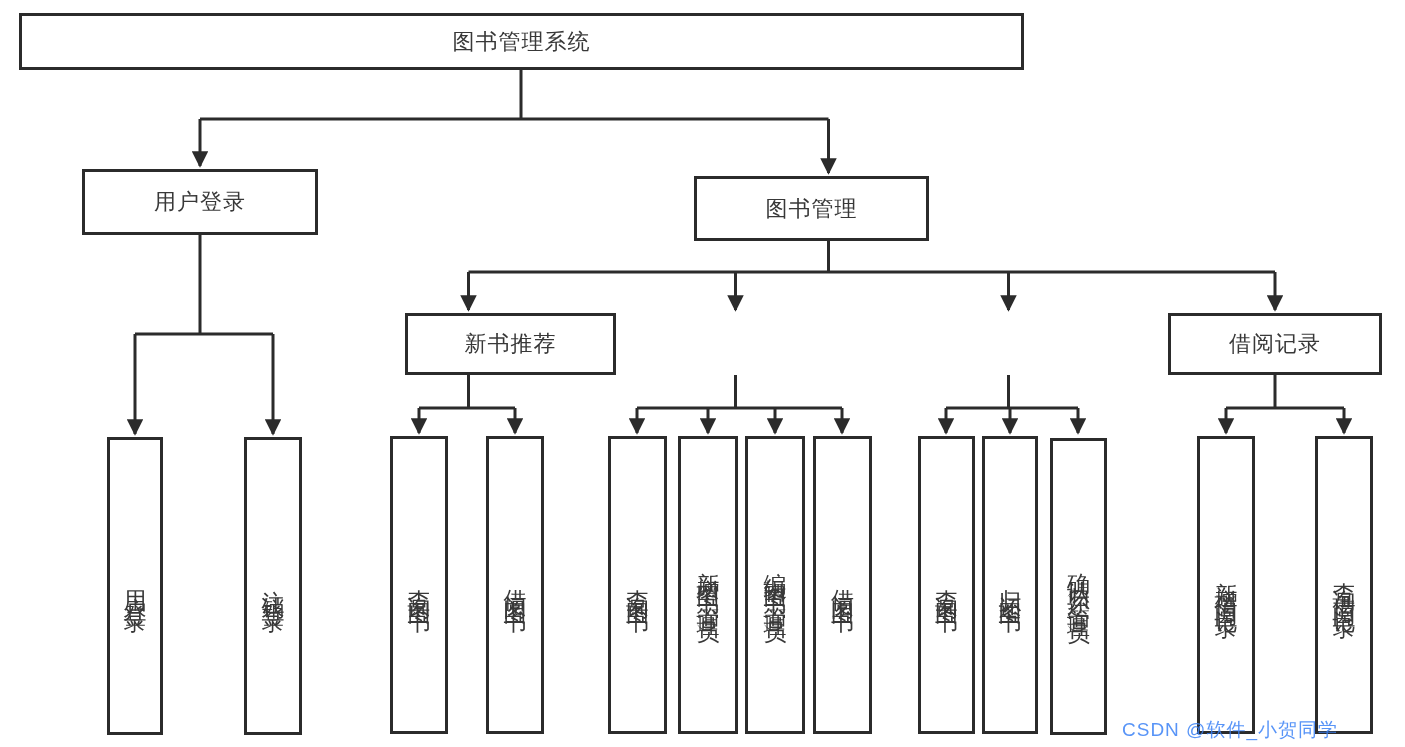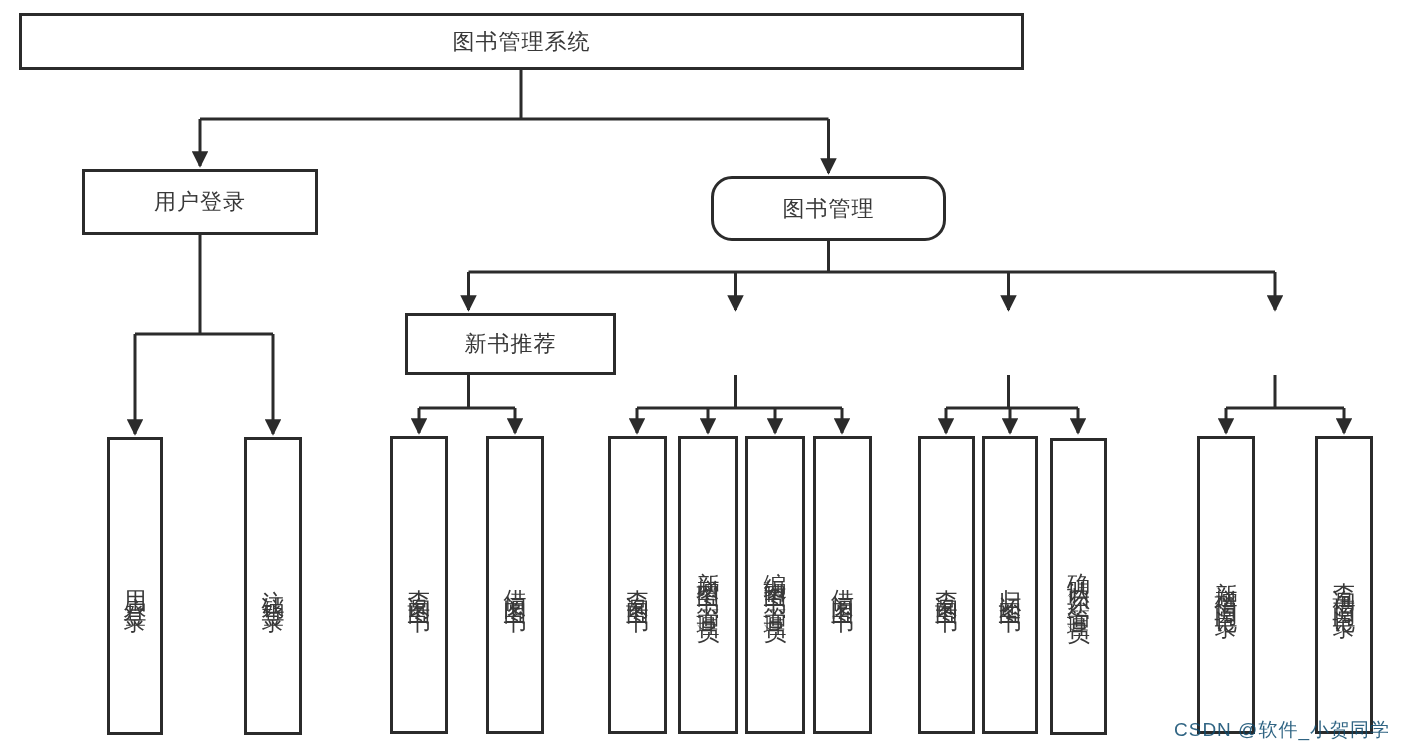--- a/index.html
+++ b/index.html
@@ -37,25 +37,25 @@
   .vtext {
     writing-mode: vertical-rl;
     text-orientation: mixed;
     font-size: 23px;
     line-height: 1;
     letter-spacing: 7px;
     white-space: nowrap;
   }
   .watermark {
     position: absolute;
-    left: 1174px;
+    left: 1122px;
     top: 717px;
     font-size: 19px;
     letter-spacing: 1px;
-    color: #0c4a6e;
+    color: #3b82f6;
     opacity: 0.85;
     z-index: 3;
     white-space: nowrap;
   }
 </style>
 </head>
 <body>
 
 <div class="stage">
 
@@ -102,26 +102,29 @@
     </g>
   </svg>
 
   <div class="node" style="left:19px; top:13px; width:1005px; height:57px;">
     <span class="hlabel">图书管理系统</span>
   </div>
 
   <div class="node" style="left:82px; top:169px; width:236px; height:66px;">
     <span class="hlabel">用户登录</span>
   </div>
-  <div class="node" style="left:711px; top:176px; width:235px; height:65px;border-radius:21px;">
+  <div class="node" style="left:694px; top:176px; width:235px; height:65px;">
     <span class="hlabel">图书管理</span>
   </div>
 
   <div class="node" style="left:363px; top:313px; width:211px; height:62px;margin-left:42px;">
     <span class="hlabel">新书推荐</span>
+  </div>
+  <div class="node" style="left:1168px; top:313px; width:214px; height:62px;">
+    <span class="hlabel">借阅记录</span>
   </div>
 
   <div class="node" style="left:107px; top:437px; width:56px; height:298px;">
     <span class="vtext">用户登录</span>
   </div>
   <div class="node" style="left:244px; top:437px; width:58px; height:298px;">
     <span class="vtext">注销登录</span>
   </div>
 
   <div class="node" style="left:390px; top:436px; width:58px; height:298px;">

